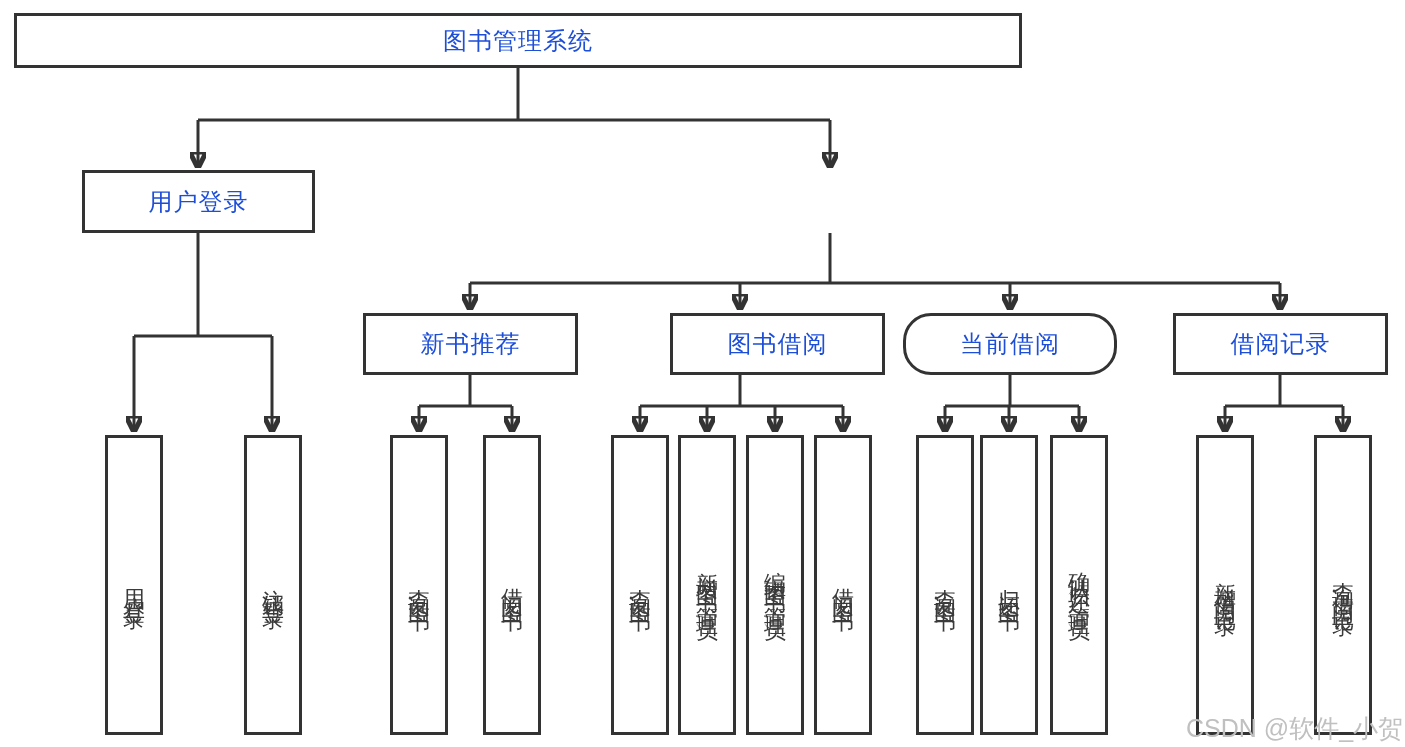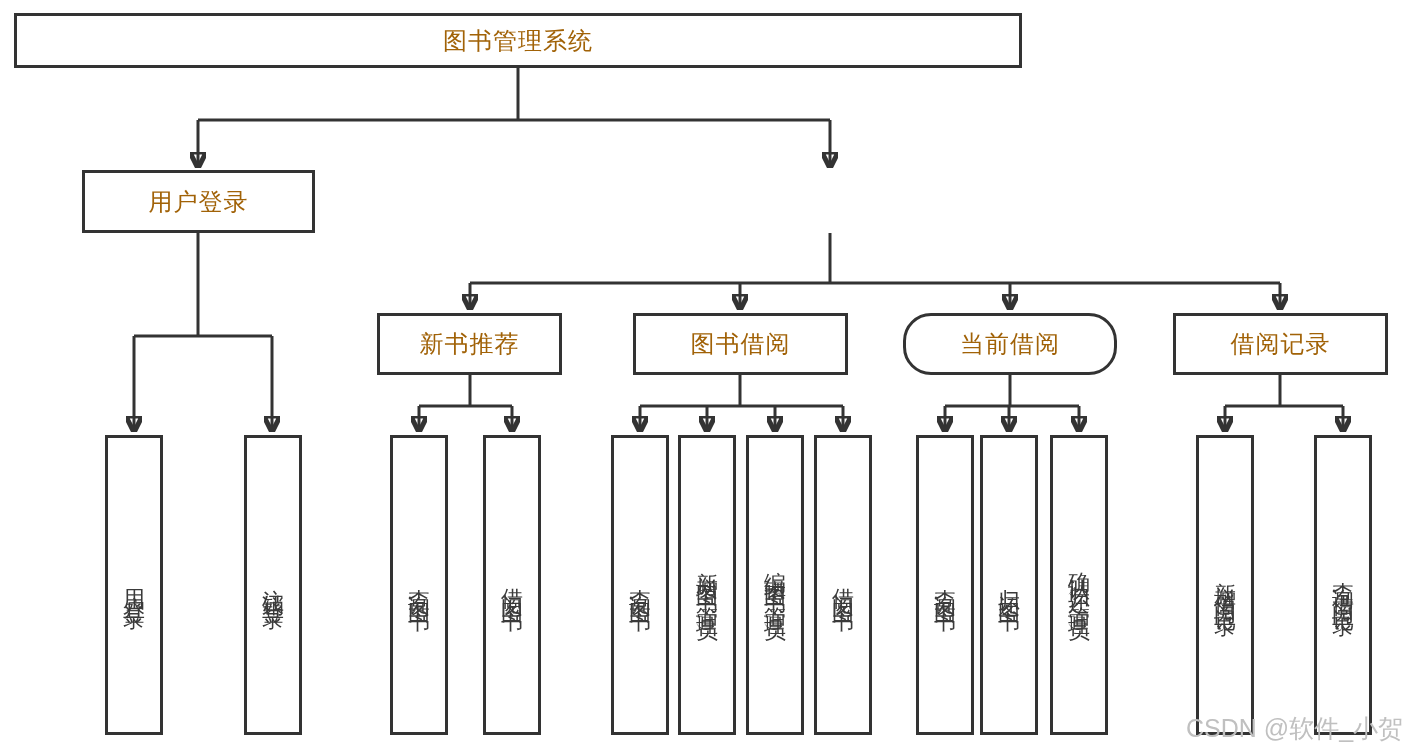--- a/index.html
+++ b/index.html
@@ -24,21 +24,21 @@
   }
   .node {
     position: absolute;
     box-sizing: border-box;
     border: 3px solid #333333;
     background: #ffffff;
     display: flex;
     align-items: center;
     justify-content: center;
     font-size: 24px;
-    color: #a16207;
+    color: #1d4ed8;
     letter-spacing: 1px;
     white-space: nowrap;
   }
   .leaf {
     position: absolute;
     box-sizing: border-box;
     width: 58px;
     height: 300px;
     border: 3px solid #333333;
     background: #ffffff;
@@ -128,22 +128,22 @@
       <path d="M1225,406 H1343"></path>
       <path d="M1225,406 V430" marker-end="url(#arrow)"></path>
       <path d="M1343,406 V430" marker-end="url(#arrow)"></path>
     </g>
   </svg>
 
   <div class="node" style="left:14px; top:13px; width:1008px; height:55px;">图书管理系统</div>
 
   <div class="node" style="left:82px; top:170px; width:233px; height:63px;">用户登录</div>
 
-  <div class="node" style="left:377px; top:313px; width:185px; height:62px;">新书推荐</div>
-  <div class="node" style="left:633px; top:313px; width:215px; height:62px;">图书借阅</div>
+  <div class="node" style="left:363px; top:313px; width:215px; height:62px;">新书推荐</div>
+  <div class="node" style="left:670px; top:313px; width:215px; height:62px;">图书借阅</div>
   <div class="node" style="left:903px; top:313px; width:214px; height:62px;border-radius:28px;">当前借阅</div>
   <div class="node" style="left:1173px; top:313px; width:215px; height:62px;text-align:center;">借阅记录</div>
 
   <div class="leaf" style="left:105px; top:435px;">
     <span>用户登录</span>
   </div>
   <div class="leaf" style="left:244px; top:435px;">
     <span>注销登录</span>
   </div>
 

